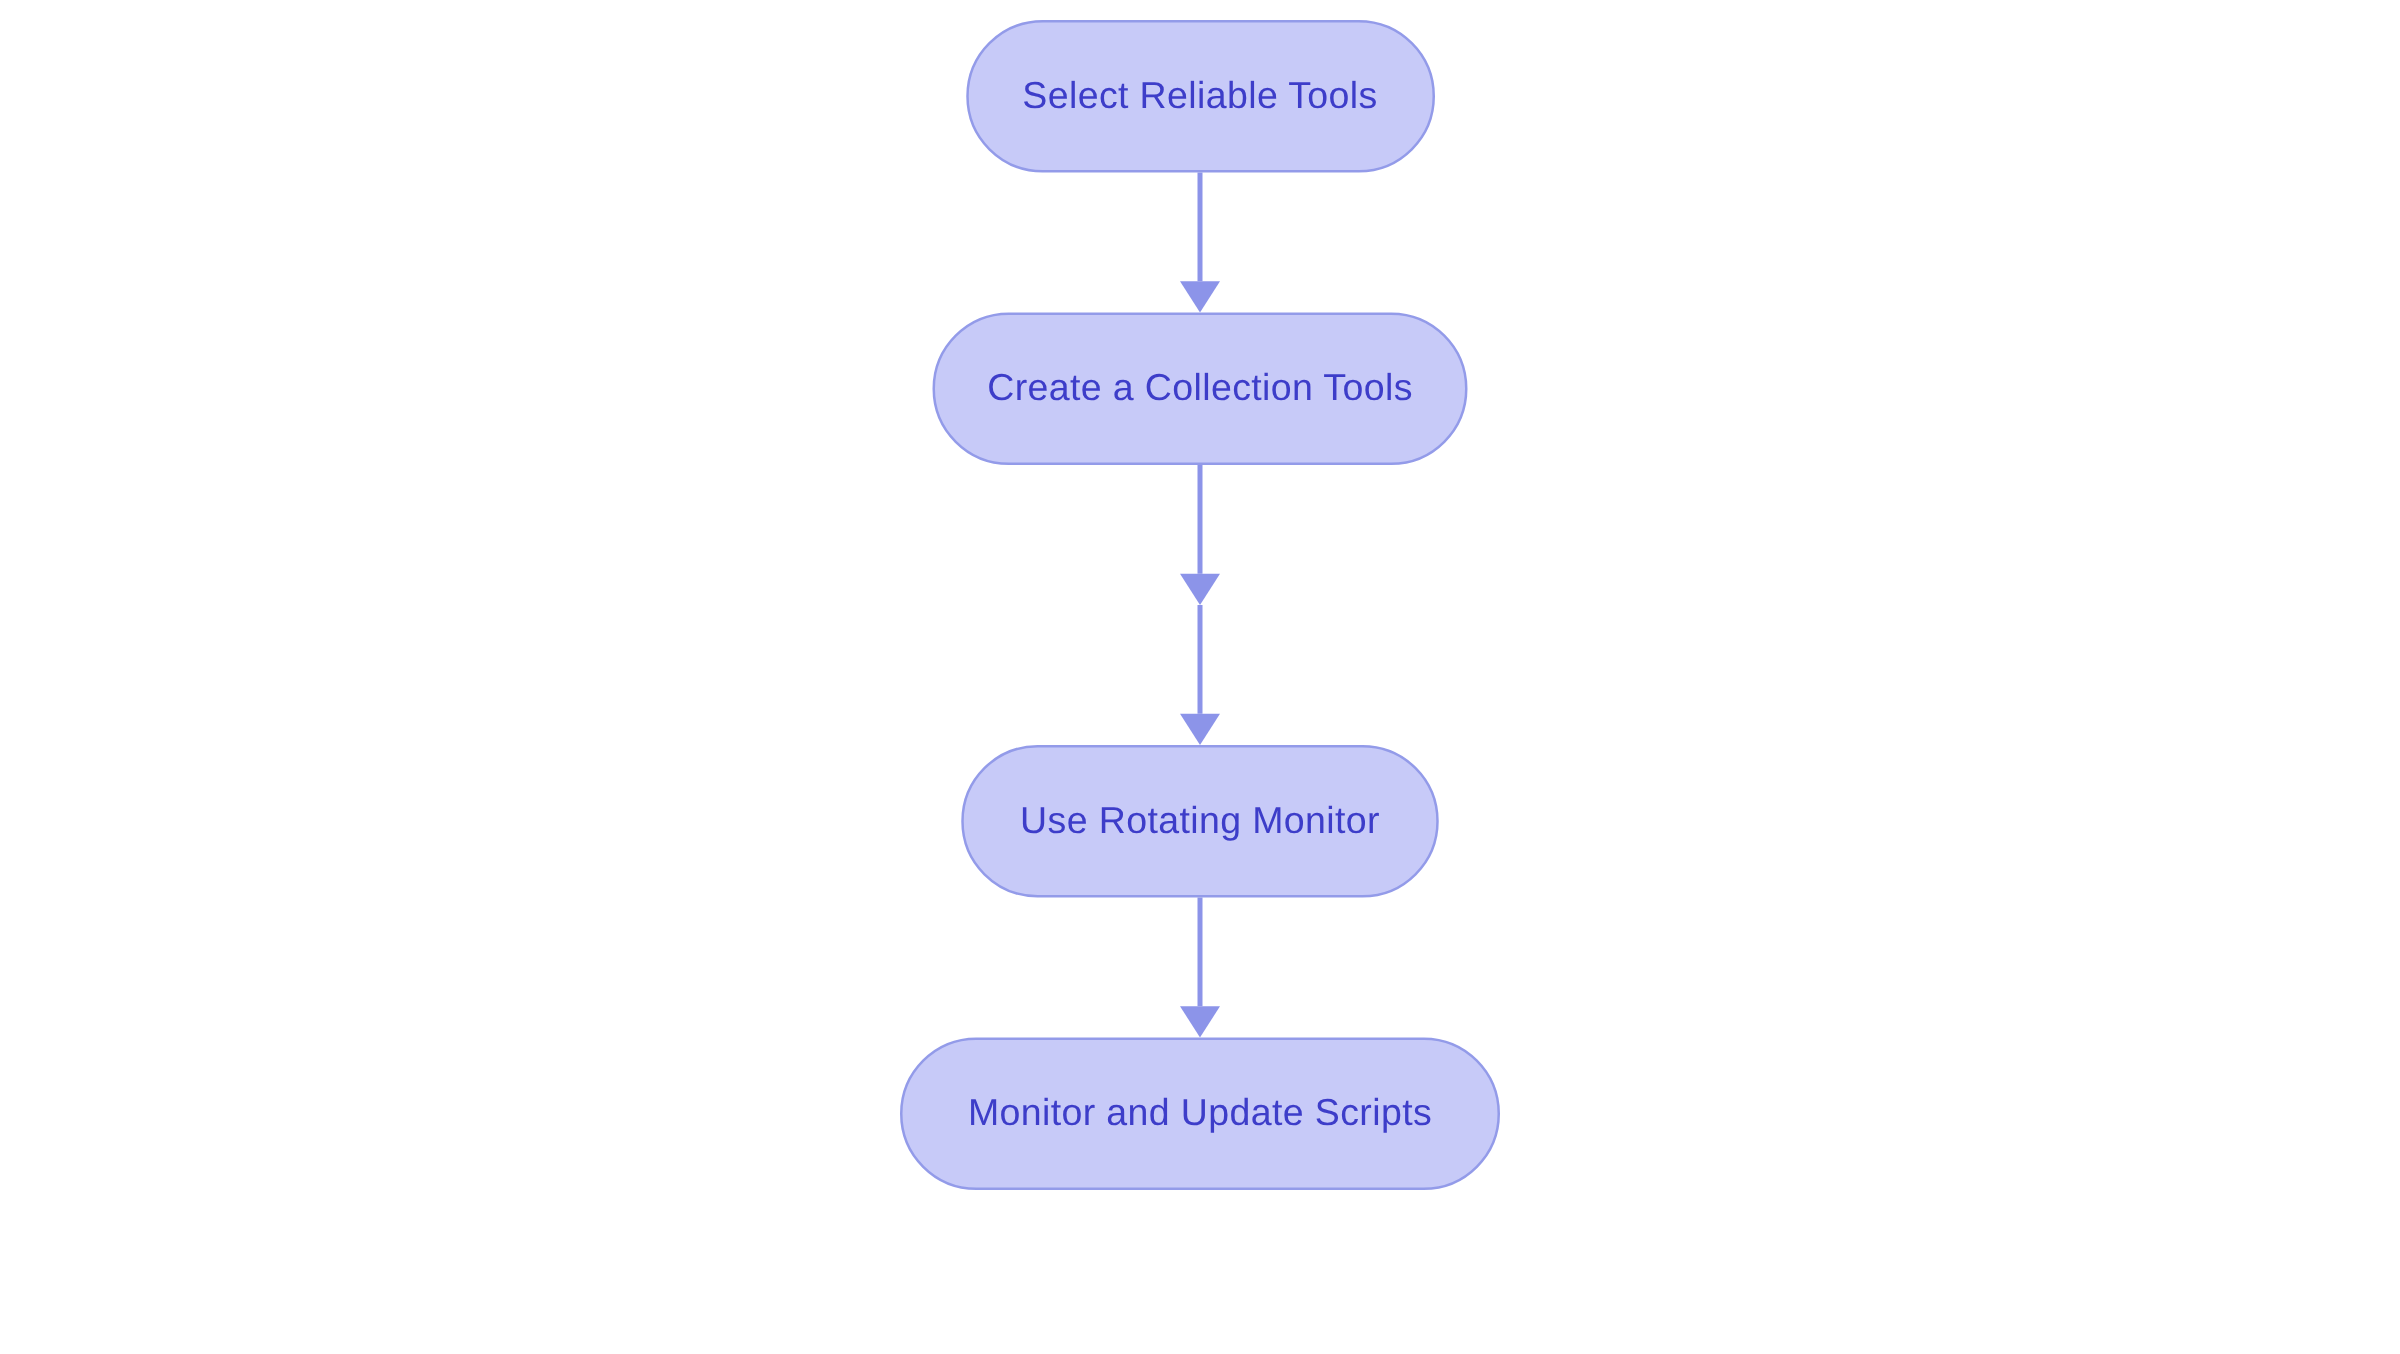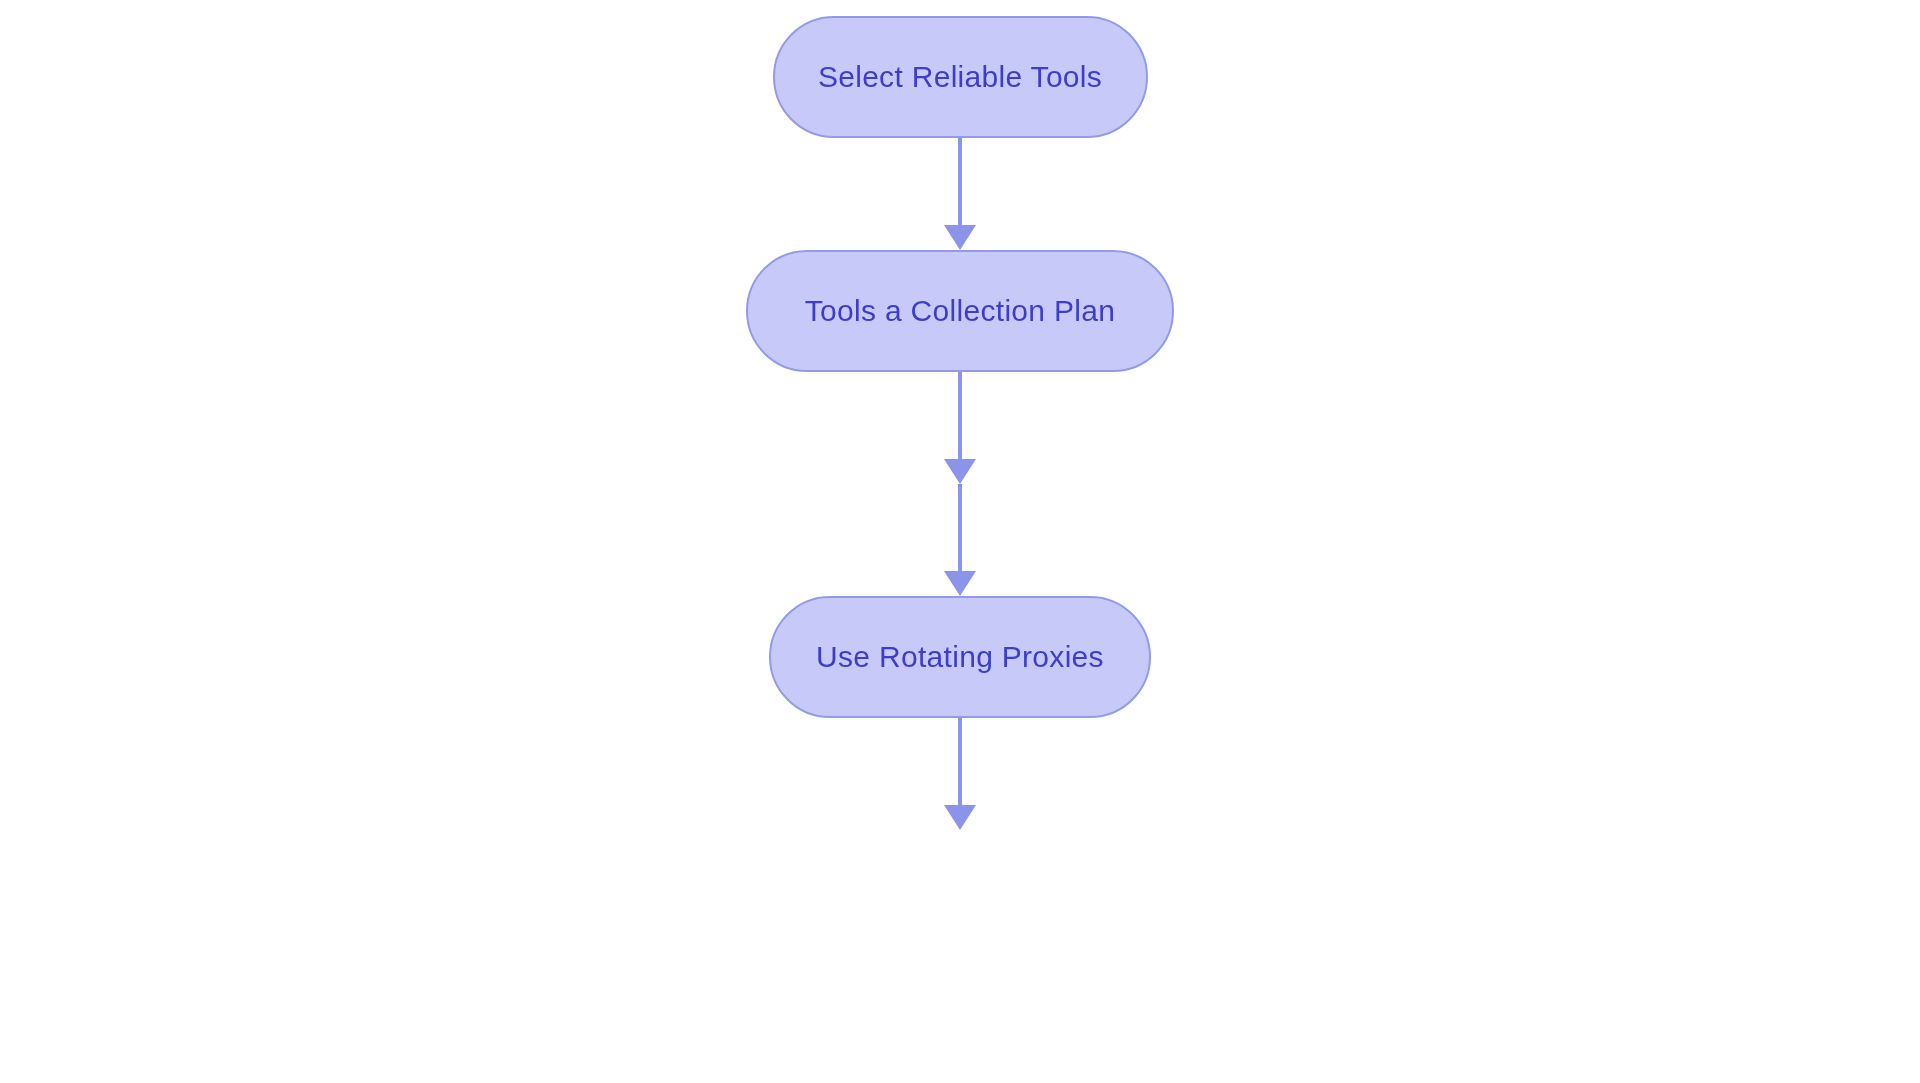--- a/index.html
+++ b/index.html
@@ -75,37 +75,40 @@
   <div class="node node-w1">
     <span class="node-label">Select Reliable Tools</span>
   </div>
 
   <div class="arrow">
     <div class="arrow-line"></div>
     <div class="arrow-head"></div>
   </div>
 
   <div class="node node-w2">
-    <span class="node-label">Tools a Collection Plan</span>
+    <span class="node-label">Create a Collection Tools</span>
   </div>
 
   <div class="arrow">
     <div class="arrow-line"></div>
     <div class="arrow-head"></div>
   </div>
 
 
   <div class="arrow">
     <div class="arrow-line"></div>
     <div class="arrow-head"></div>
   </div>
 
   <div class="node node-w4">
-    <span class="node-label">Use Rotating Proxies</span>
+    <span class="node-label">Use Rotating Monitor</span>
   </div>
 
   <div class="arrow">
     <div class="arrow-line"></div>
     <div class="arrow-head"></div>
   </div>
 
+  <div class="node node-w5">
+    <span class="node-label">Monitor and Update Scripts</span>
+  </div>
 
 </div>
 
 </body></html>

